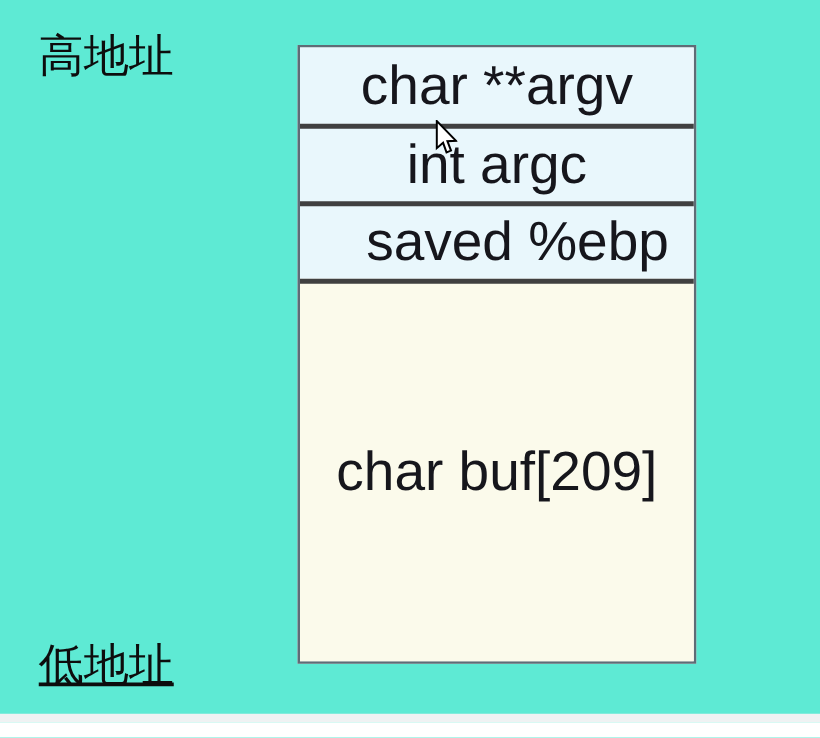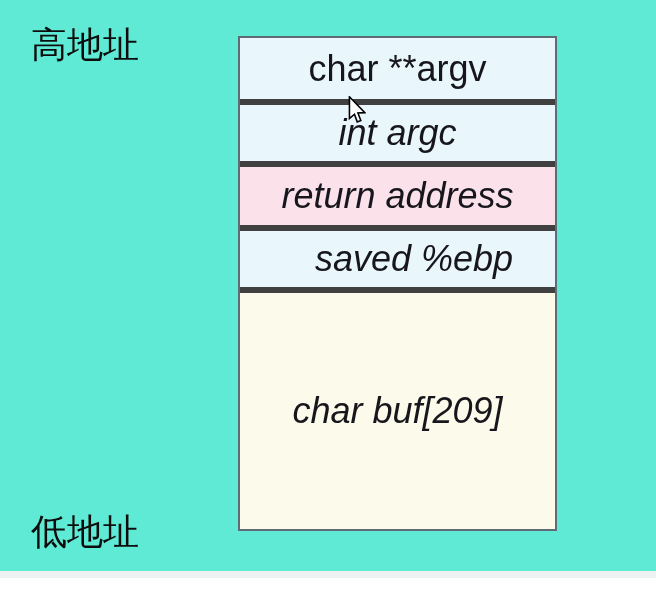--- a/index.html
+++ b/index.html
@@ -20,46 +20,46 @@
   .addr-label {
     position: absolute;
     left: 31px;
     font-size: 36px;
     line-height: 38px;
     color: #0d0d0d;
     letter-spacing: 0px;
     white-space: nowrap;
   }
   .addr-label.high { top: 26px; }
-  .addr-label.low  { top: 513px; }
+  .addr-label.low  { top: 513px; text-decoration: underline; }
 
   
   .stack {
     position: absolute;
     left: 238px;
     top: 36px;
     width: 319px;
     height: 495px;
     box-sizing: border-box;
     border: 2px solid #5f6c76;
     display: flex;
     flex-direction: column;
     background: #ffffff;
   }
   .cell {
     box-sizing: border-box;
     display: flex;
     align-items: center;
     justify-content: center;
-    font-size: 36px;
+    font-size: 44px;
     color: #16161c;
     white-space: nowrap;
     flex: 0 0 auto;
   }
-  .cell + .cell { border-top: 6px solid #404040; font-style: italic; }
+  .cell + .cell { border-top: 4px solid #404040; }
   .cell.r0 { height: 61px; }
   .cell.r1 { height: 62px; }
   .cell.r2 { height: 64px; }
   .cell.r3 { height: 62px; padding-left: 33px; }
   .cell.r4 { flex: 1 1 auto; }
 
   
   .cursor {
     position: absolute;
     left: 348px;
@@ -84,21 +84,20 @@
 
 <div class="canvas">
 
   <div class="addr-label high">高地址</div>
 
   <div class="addr-label low">低地址</div>
 
   <div class="stack">
     <div class="cell r0" style="background: rgb(233, 247, 252);">char **argv</div>
     <div class="cell r1" style="background: rgb(233, 247, 252);">int argc</div>
-    <div class="cell r2" style="background: rgb(251, 226, 234);">return address</div>
     <div class="cell r3" style="background: rgb(233, 247, 252);">saved %ebp</div>
     <div class="cell r4" style="background: rgb(251, 250, 235);">char buf[209]</div>
   </div>
 
   <svg class="cursor" viewBox="0 0 12.5 20">
     <polygon points="1,0.5 1,15.6 4.5,12.6 6.4,17.9 8.9,16.9 6.9,11.7 11.7,11.5" fill="#ffffff" stroke="#000000" stroke-width="1.1" stroke-linejoin="miter"></polygon>
   </svg>
 
   <div class="bottom-strip"></div>
 </div>

